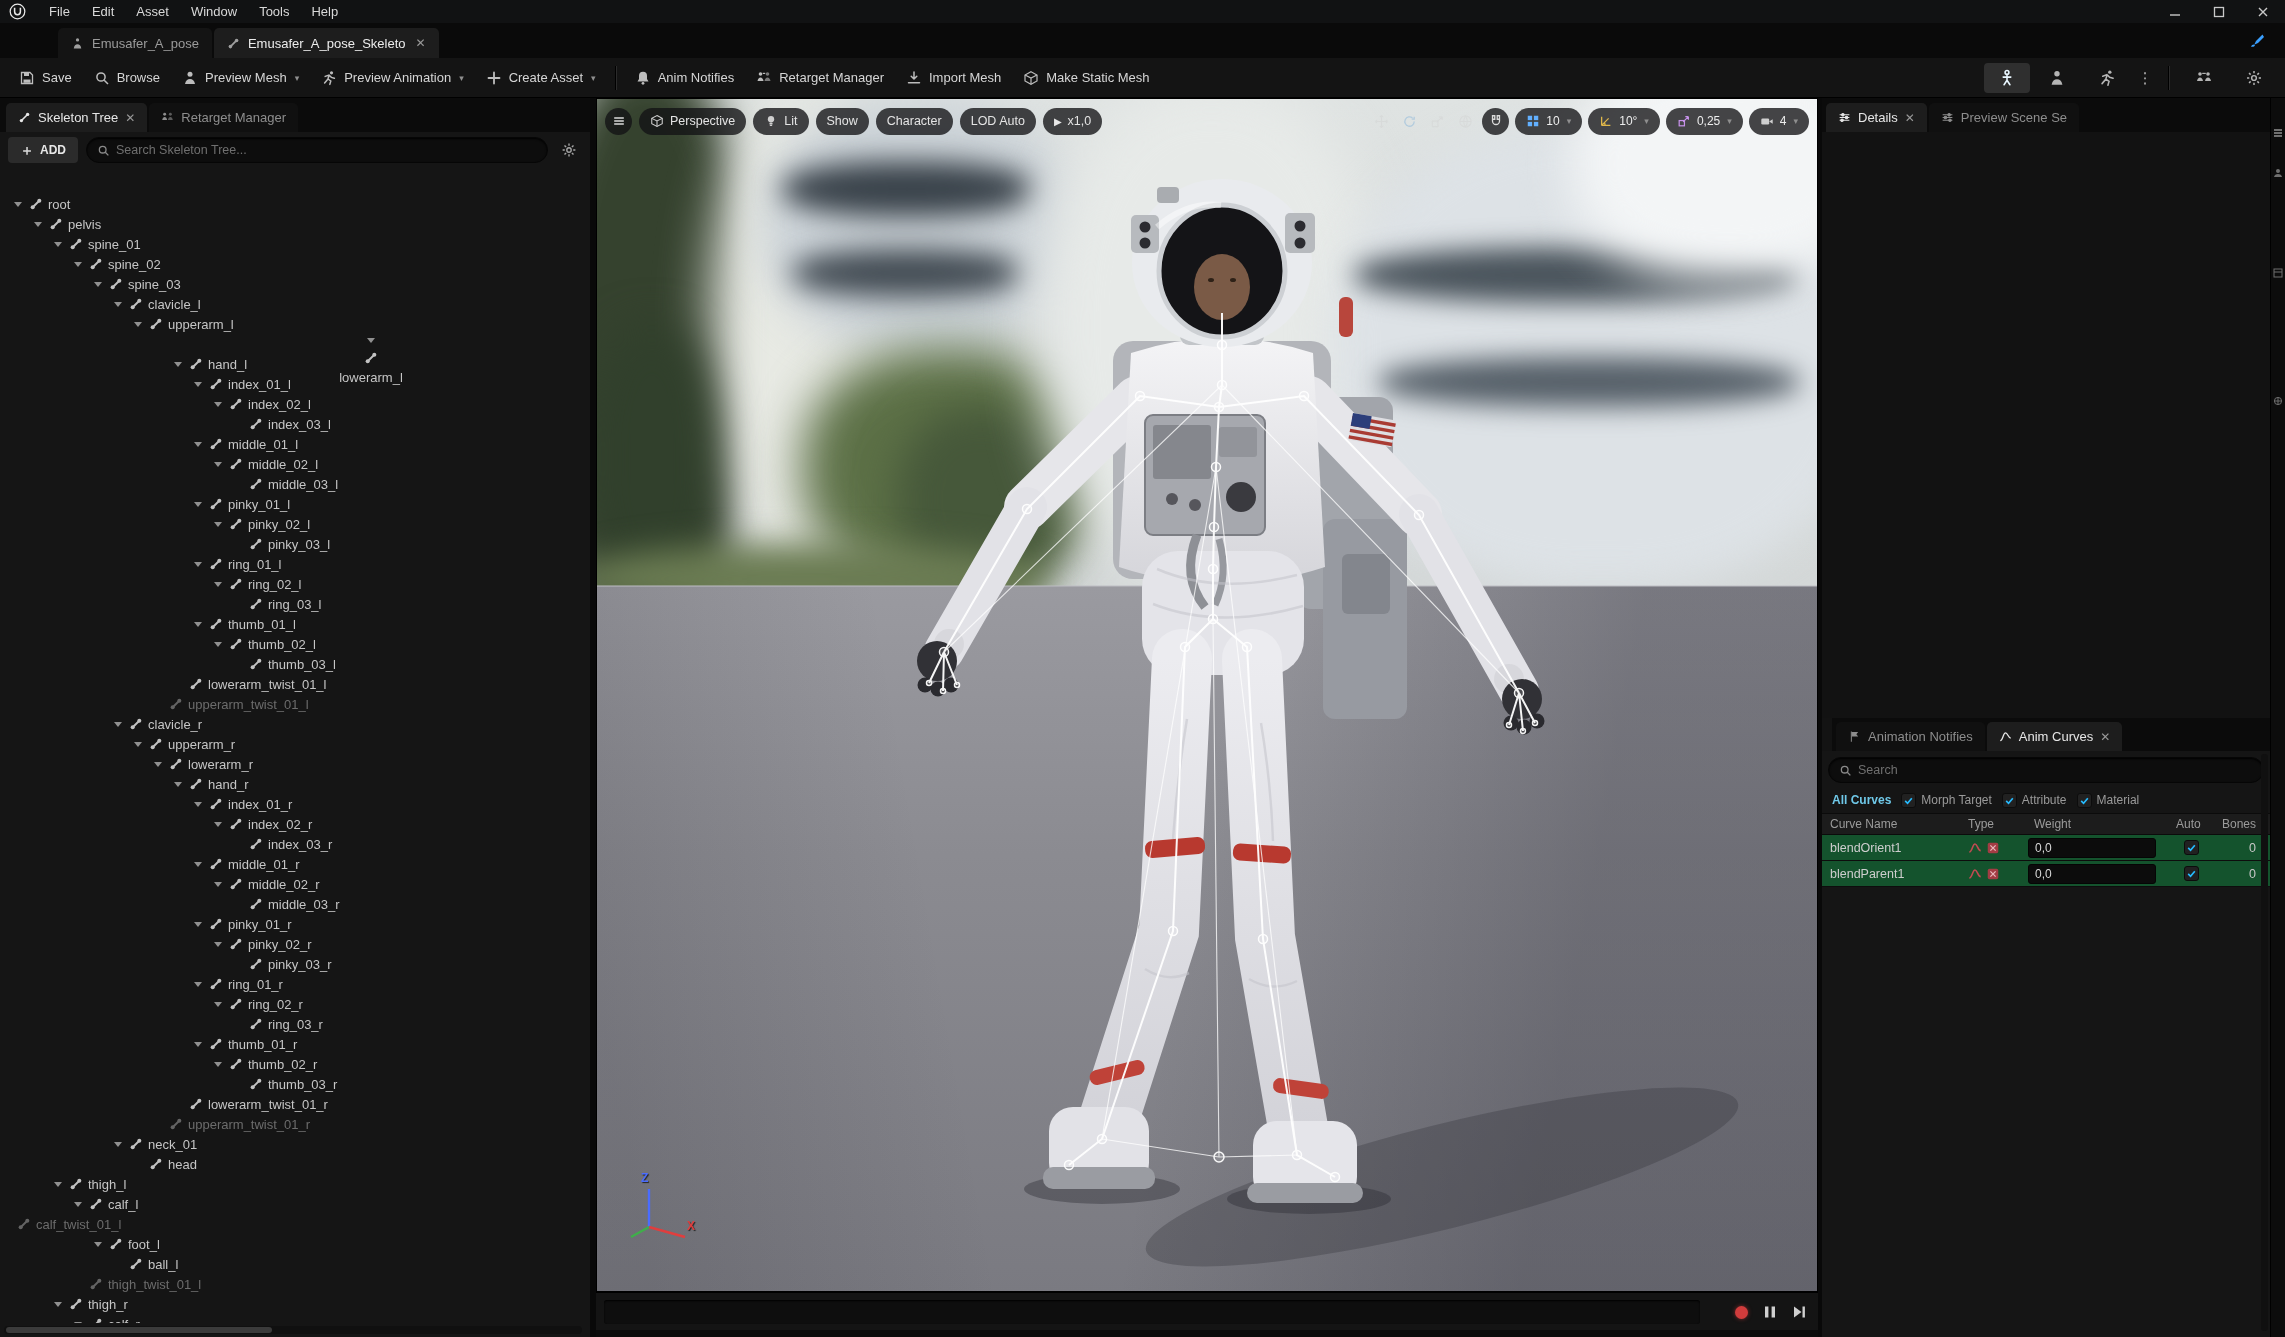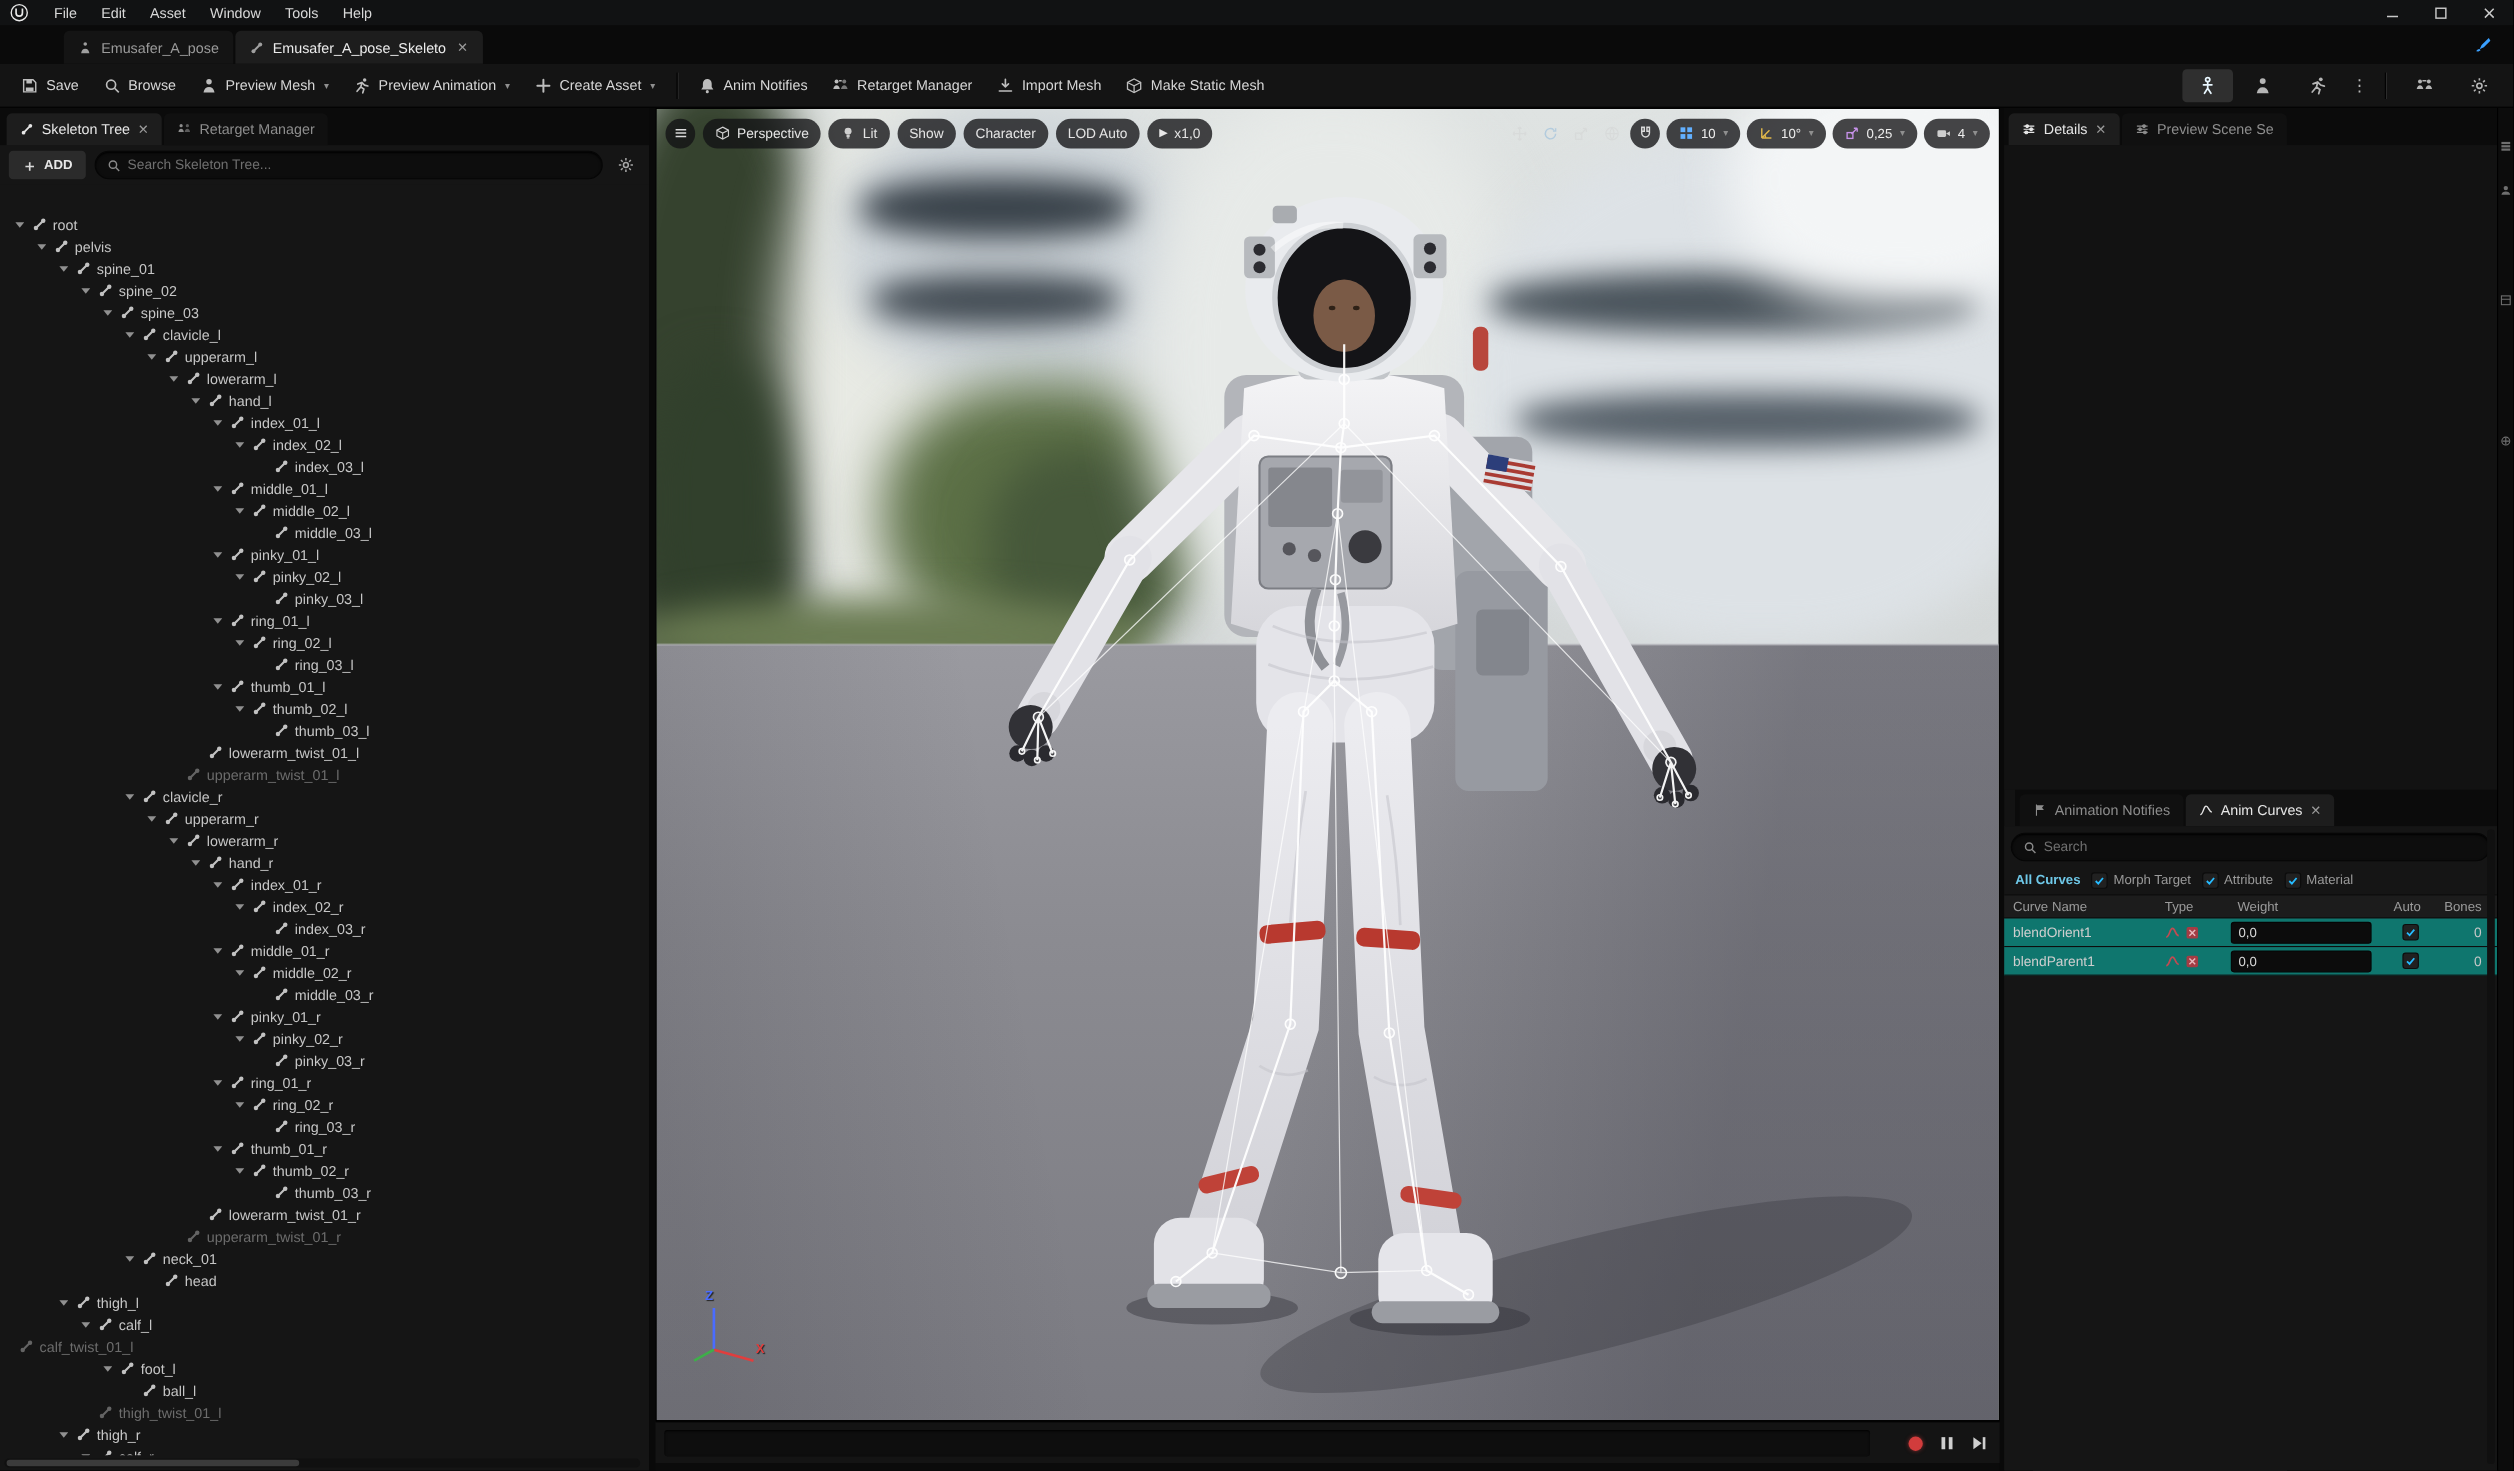--- a/index.html
+++ b/index.html
@@ -108,21 +108,21 @@
   .curves-body { position:absolute; left:0; top:653px; right:0; bottom:0; background:#151515; }
   .curves-search { margin:6px 6px 4px 6px; }
   .filter-row { display:flex; align-items:center; gap:10px; height:26px; padding:0 10px; font-size:12px; }
   .filter-all { color:#6fc8e8; font-weight:bold; }
   .filter-item { display:flex; align-items:center; gap:5px; color:#9a9a9a; }
   .checkbox { width:15px; height:15px; background:#212121; border:1px solid #0c0c0c; border-radius:3px; color:#26bbff; display:flex; align-items:center; justify-content:center; flex:none; }
   .checkbox svg { width:11px; height:11px; }
   .curve-grid { display:grid; grid-template-columns:138px 66px 142px 46px 1fr; align-items:center; }
   .curve-header { height:22px; background:#1c1c1c; border-top:1px solid #0b0b0b; border-bottom:1px solid #0b0b0b; color:#9b9b9b; font-size:12px; }
   .curve-header span { padding-left:8px; }
-  .curve-row { height:26px; background:#0f766e; border-bottom:1px solid #0d0d0d; color:#cecece; font-size:12.5px; }
+  .curve-row { height:26px; background:#14532d; border-bottom:1px solid #0d0d0d; color:#cecece; font-size:12.5px; }
   .curve-row .cname { padding-left:8px; }
   .type-icons { display:flex; gap:4px; padding-left:8px; }
   .type-icons svg { width:14px; height:14px; }
   .weight-input { width:128px; height:20px; margin-left:2px; background:#0c0c0c; border:1px solid #050505; border-radius:3px; color:#d8d8d8; font-size:12px; padding:0 6px; font-family:inherit; outline:none; }
   .auto-cell { display:flex; justify-content:center; }
   .bones-cell { text-align:right; padding-right:14px; color:#c8c8c8; }
   .vscroll { position:absolute; right:2px; top:656px; bottom:6px; width:7px; border-radius:3px; background:#101010; }
 </style>
 </head>
 <body>
@@ -407,21 +407,21 @@
           <span class="chev"></span>
           <span class="bone-ico">
             <svg viewBox="0 0 16 16" fill="currentColor">
               <circle cx="4.2" cy="11.8" r="2.3"></circle>
               <circle cx="11.8" cy="4.2" r="2.3"></circle>
               <rect x="6.9" y="1.6" width="2.2" height="12.8" rx="1.1" transform="rotate(45 8 8)"></rect>
             </svg>
           </span>
           <span>upperarm_l</span>
         </div>
-        <div class="tree-row" style="padding-left: 152px;">
+        <div class="tree-row" style="padding-left: 152px; flex-direction: column;">
           <span class="chev"></span>
           <span class="bone-ico">
             <svg viewBox="0 0 16 16" fill="currentColor">
               <circle cx="4.2" cy="11.8" r="2.3"></circle>
               <circle cx="11.8" cy="4.2" r="2.3"></circle>
               <rect x="6.9" y="1.6" width="2.2" height="12.8" rx="1.1" transform="rotate(45 8 8)"></rect>
             </svg>
           </span>
           <span>lowerarm_l</span>
         </div>

